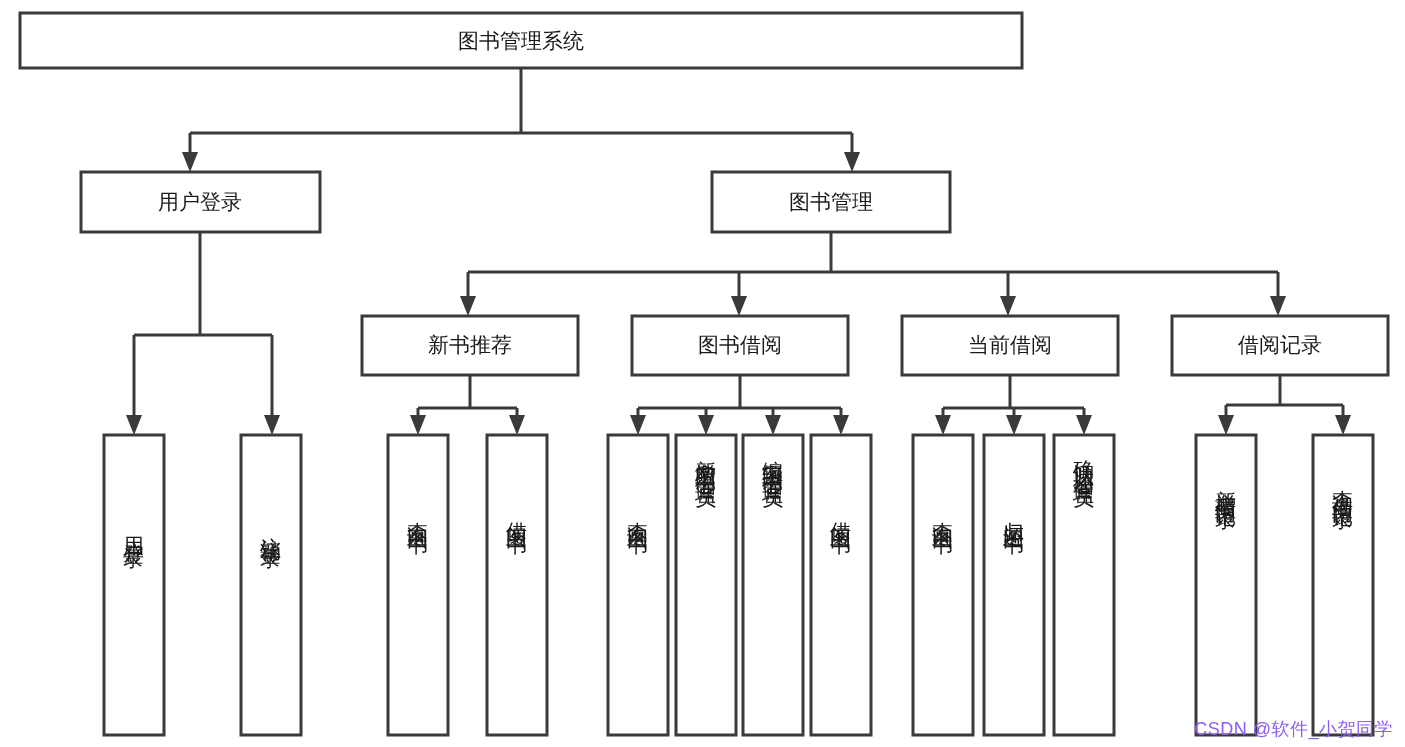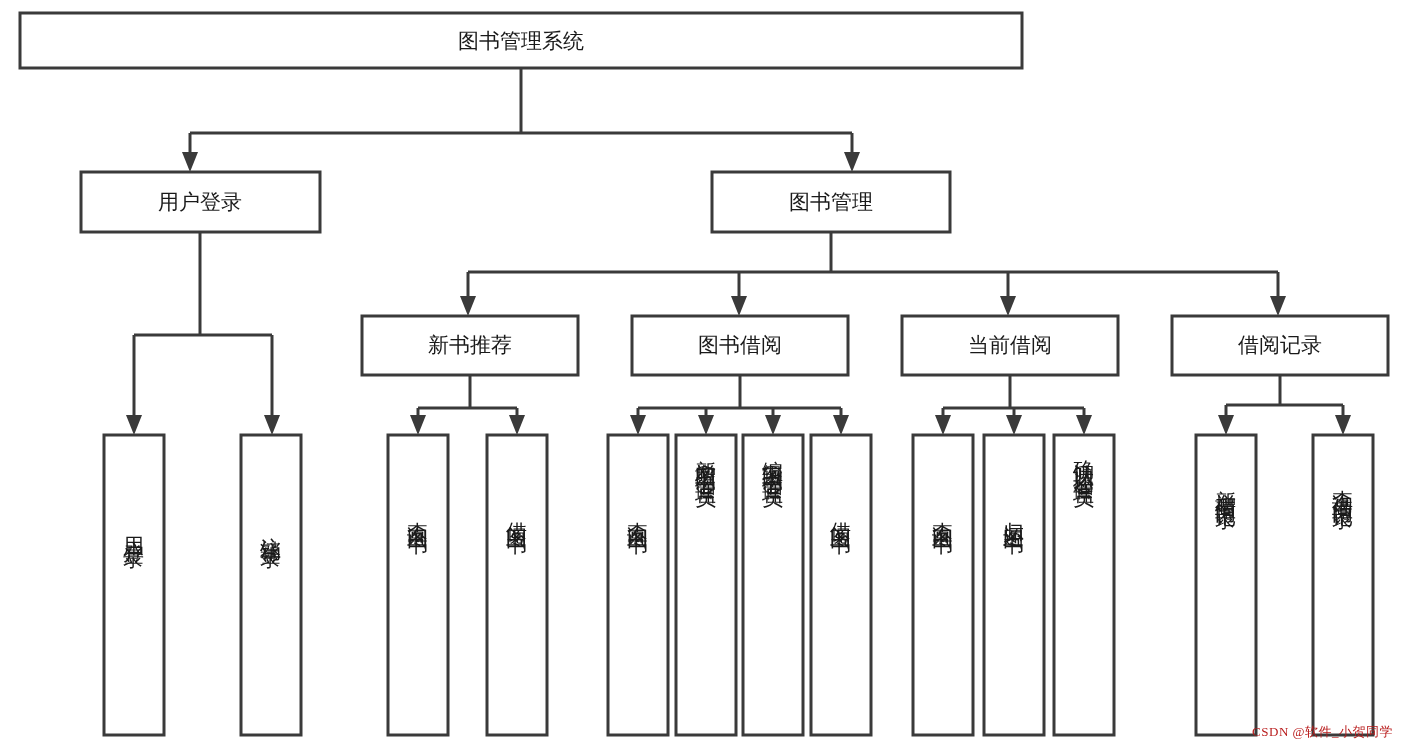--- a/index.html
+++ b/index.html
@@ -62,23 +62,23 @@
     font-size: 21px;
     line-height: 1;
     letter-spacing: 4px;
     color: #1a1a1a;
     white-space: nowrap;
   }
   .watermark {
     position: absolute;
     right: 12px;
     bottom: 6px;
-    font-family: Liberation Serif, serif;
-    font-size: 13px;
-    color: #b91c1c;
+    font-family: Liberation Sans, sans-serif;
+    font-size: 18px;
+    color: #8b5cf6;
     letter-spacing: 0.5px;
     white-space: nowrap;
   }
 </style>
 </head>
 <body>
 
 <div id="diagram-root">
 
   <svg class="diagram" viewBox="0 0 1405 747">

